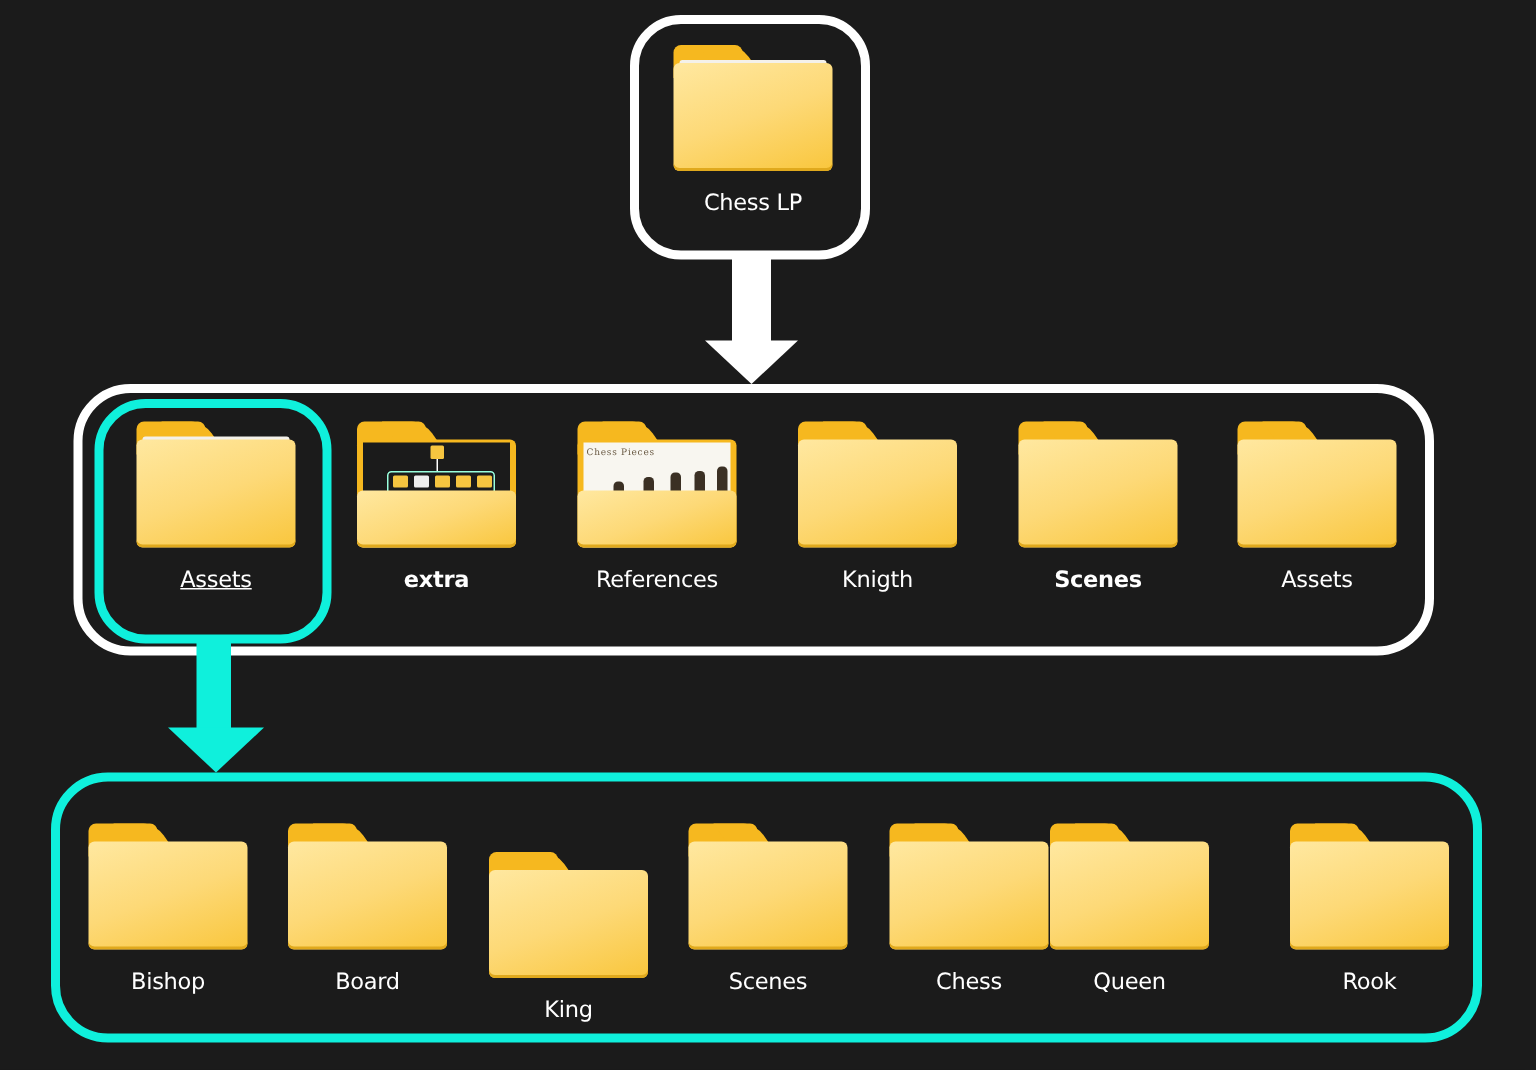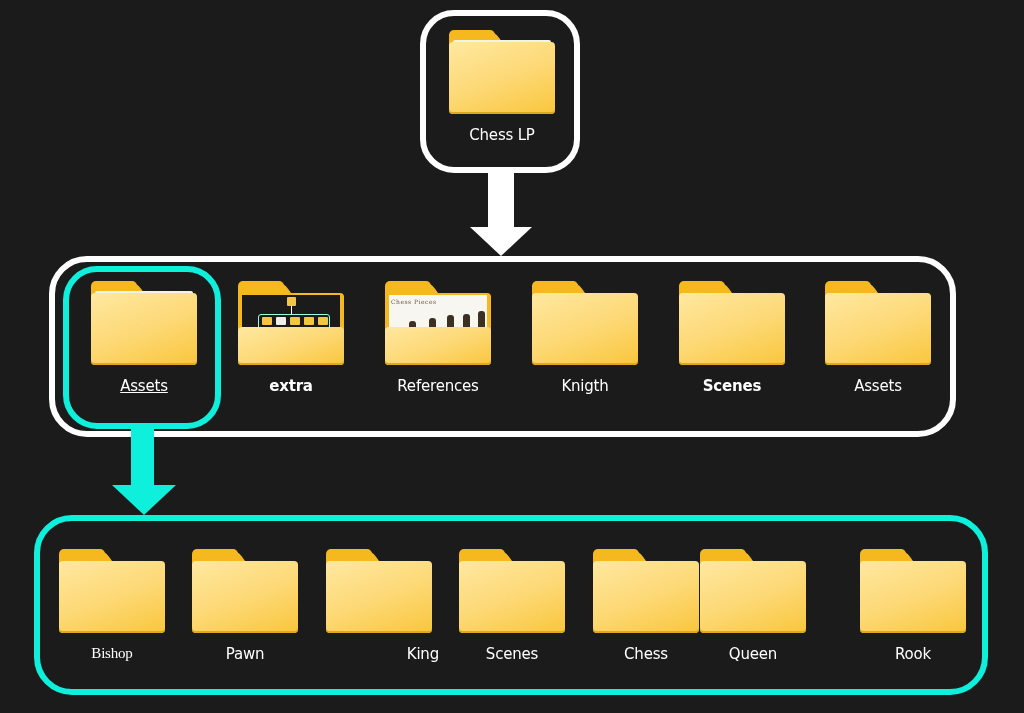--- a/index.html
+++ b/index.html
@@ -120,35 +120,35 @@
 </div>
 
 <div class="item" style="left:818px; top:281px;">
   <div class="folder">
       <div class="tab"></div>
       <div class="body"></div>
     </div>
   <div class="label">Assets</div>
 </div>
 
-<div class="item" style="left:52px; top:549px;font-family:Liberation Serif, serif;">
+<div class="item" style="left:52px; top:549px;">
   <div class="folder">
       <div class="tab"></div>
       <div class="body"></div>
     </div>
   <div class="label">Bishop</div>
 </div>
 <div class="item" style="left:185px; top:549px;">
   <div class="folder">
       <div class="tab"></div>
       <div class="body"></div>
     </div>
-  <div class="label">Pawn</div>
+  <div class="label">Board</div>
 </div>
-<div class="item" style="left:319px; top:549px;text-align:right;">
+<div class="item" style="left:319px; top:568px;">
   <div class="folder">
       <div class="tab"></div>
       <div class="body"></div>
     </div>
   <div class="label">King</div>
 </div>
 <div class="item" style="left:452px; top:549px;">
   <div class="folder">
       <div class="tab"></div>
       <div class="body"></div>

